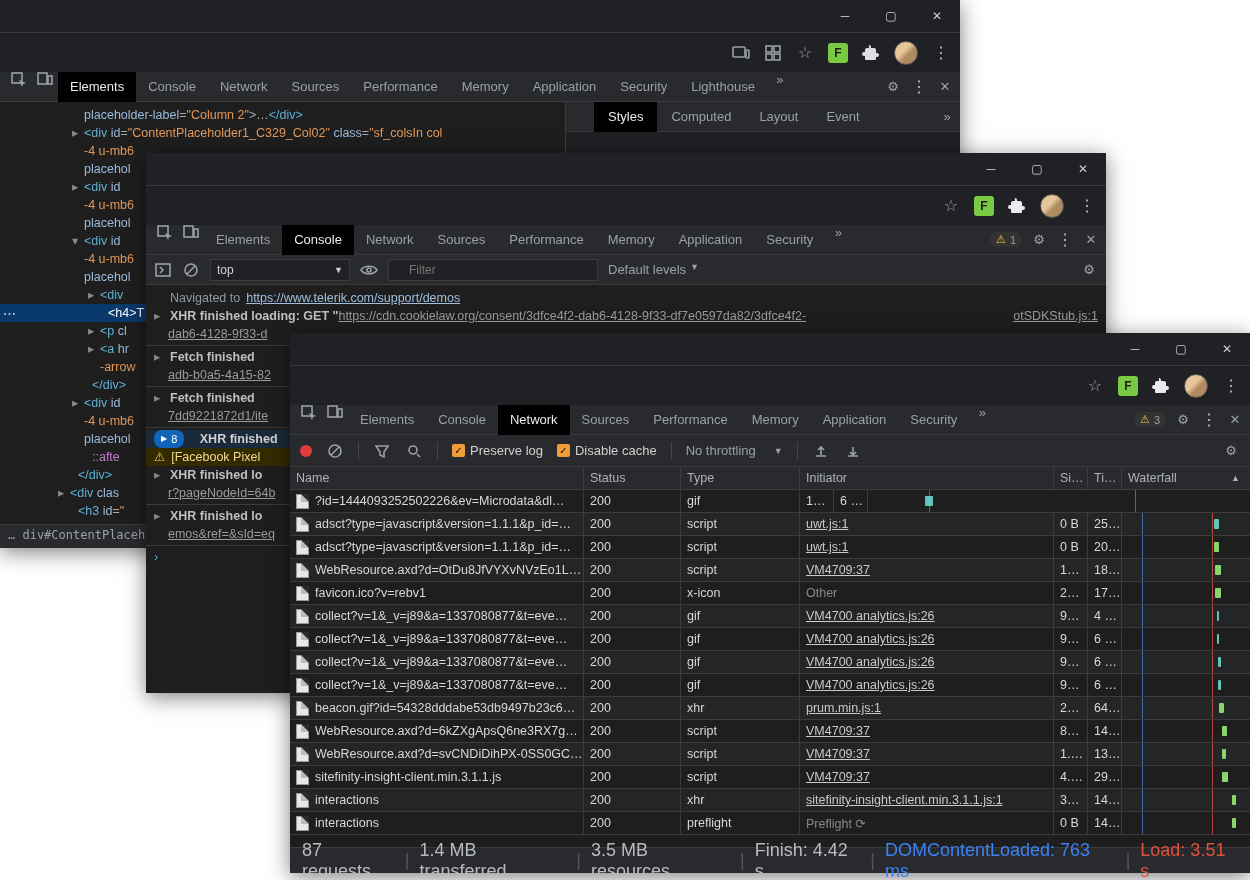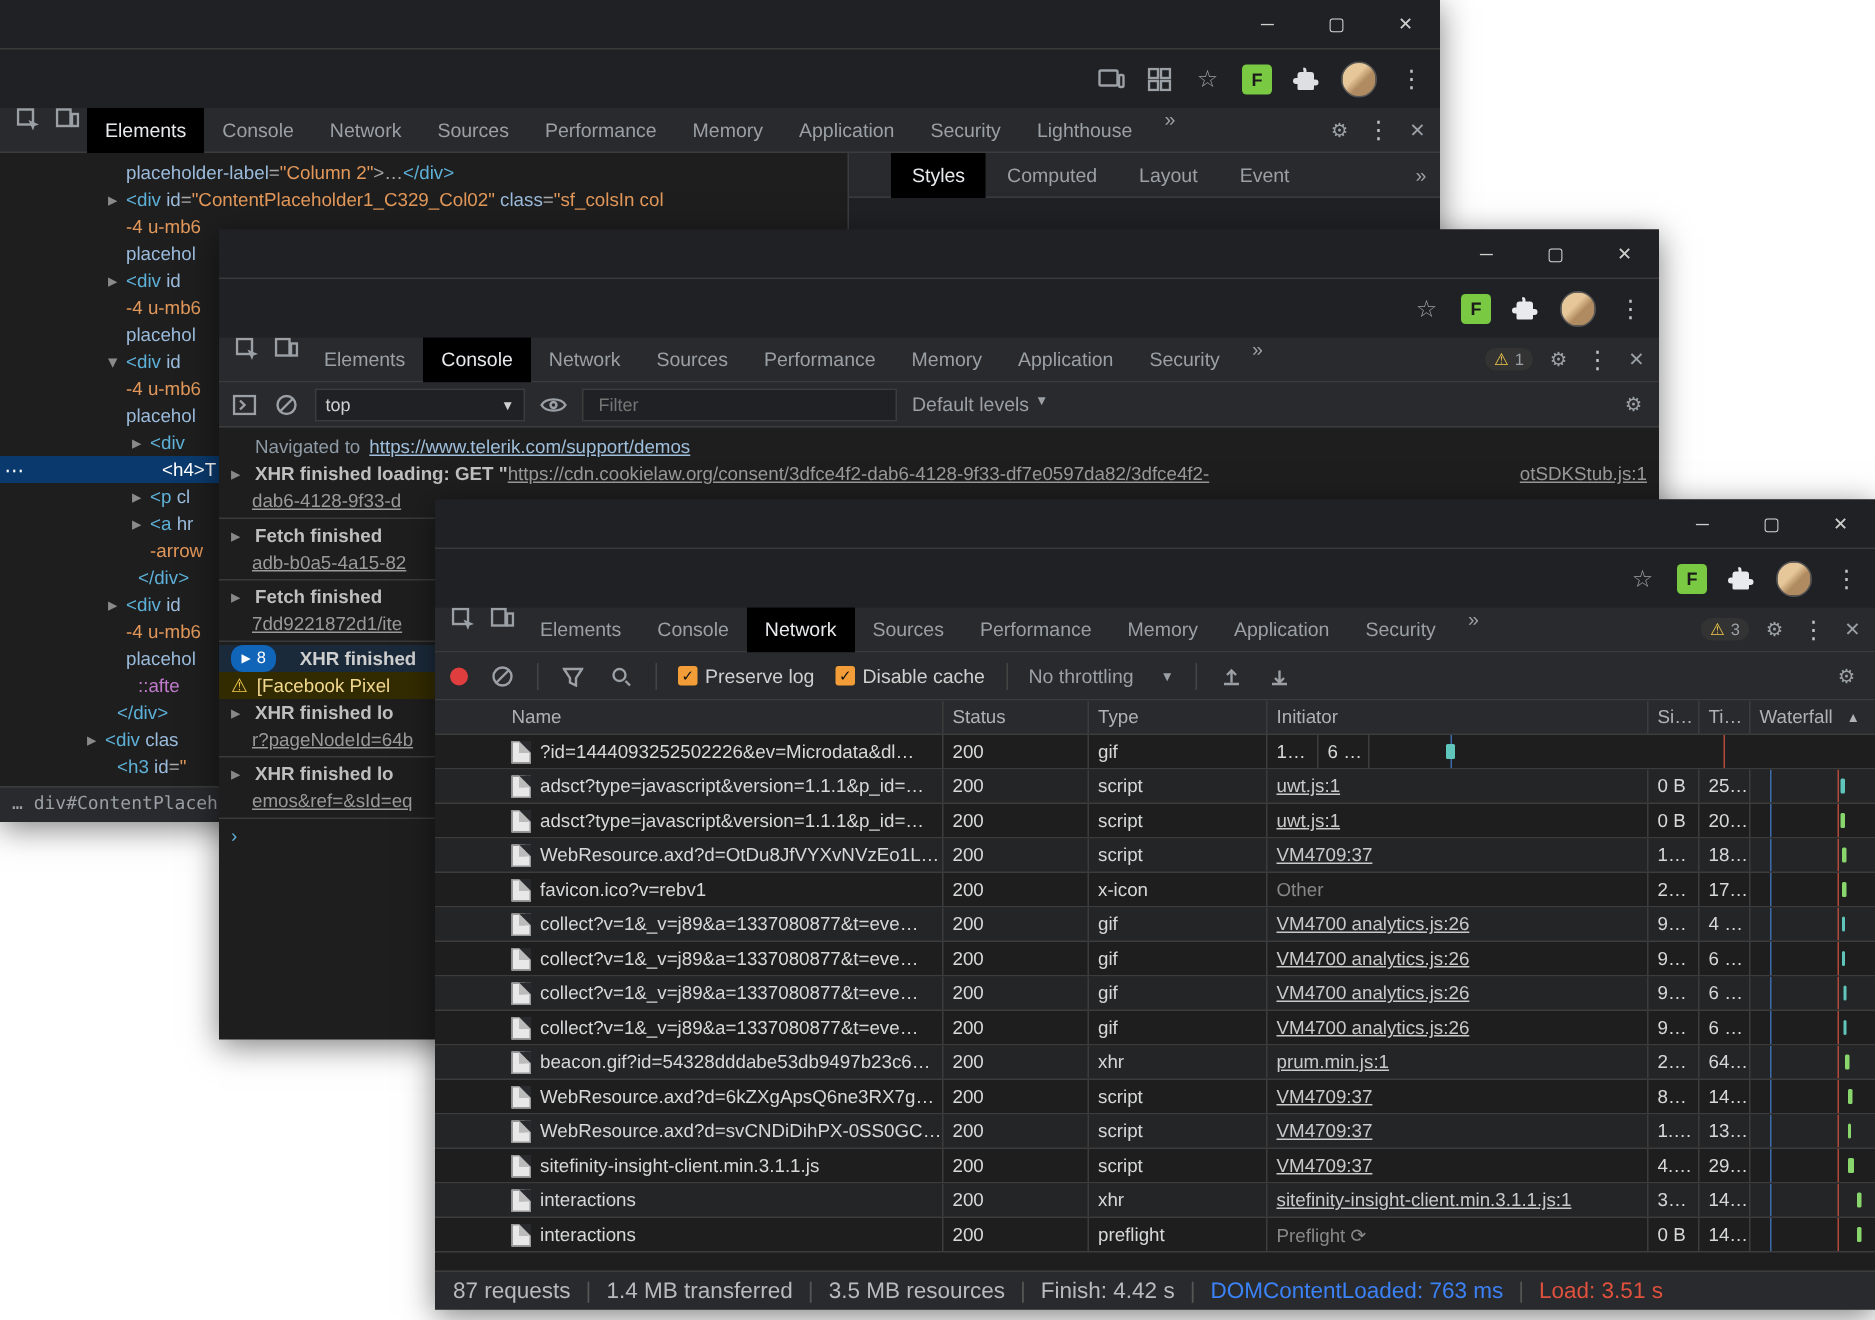--- a/index.html
+++ b/index.html
@@ -44,21 +44,21 @@
   .elrow .attrn { color:#9bbbdc; }
   .elrow .attrv { color:#e2985a; }
   .elrow.sel { background:#0a3a6d; color:#fff; }
   .elrow.sel .tag,.elrow.sel .attrn,.elrow.sel .attrv{color:#fff;}
   .elrow .arrow { color:#8a8a8a; margin-left:-12px; display:inline-block; width:12px;}
   .pseudo { color:#c07acb; }
   .breadcrumb { height:24px; background:#292a2d; border-top:1px solid #3c3c3c; color:#9aa0a6; font-family:Menlo,Consolas,monospace; font-size:12px; padding:3px 8px;}
 
   
   .consolebar { height:30px; background:#292a2d; border-bottom:1px solid #3c3c3c; display:flex; align-items:center; gap:10px; padding:0 8px; color:#9aa0a6;}
-  .filterinput { background:#202124; border:1px solid #3c3c3c; height:22px; width:210px; color:#9aa0a6; padding:0 10px; font-size:12px; }
+  .filterinput { background:#202124; border:1px solid #3c3c3c; height:22px; width:210px; color:#9aa0a6; padding:0 20px; font-size:12px; }
   .topselect { background:#202124; border:1px solid #3c3c3c; height:22px; width:140px; color:#d0d0d0; padding:0 6px; font-size:12px; display:flex; align-items:center; justify-content:space-between;}
   .conslines { flex:1; font-family:Menlo,Consolas,monospace; font-size:12.5px; line-height:18px; overflow:hidden; padding-top:4px;}
   .cl { padding:0 8px 0 8px; display:flex; gap:6px;}
   .cl .arw{color:#888; width:10px;}
   .cl.nav{color:#8e9aa5;}
   .cl.nav .lnk{color:#9fbfdc; text-decoration:underline;}
   .cl.log{color:#bfbfbf;}
   .cl.log .lnk{color:#9a9a9a; text-decoration:underline;}
   .cl.log .src{margin-left:auto; color:#9a9a9a; text-decoration:underline;white-space:nowrap;}
   .cl.sub{padding-left:22px;color:#9a9a9a;text-decoration:underline;}
@@ -68,40 +68,40 @@
   .warnline::before{content:"\26A0";color:#f2c94c;}
   .prompt{padding-left:8px;color:#5db0d7;}
 
   
   .netbar { height:32px; background:#292a2d; border-bottom:1px solid #3c3c3c; display:flex; align-items:center; gap:14px; padding:0 10px; color:#9aa0a6;}
   .recdot{width:12px;height:12px;border-radius:50%;background:#e03e3e;}
   .chk{display:flex;align-items:center;gap:5px;color:#d0d0d0;}
   .chkbox{width:13px;height:13px;background:#f29d38;border-radius:2px;display:flex;align-items:center;justify-content:center;color:#111;font-size:10px;}
   .nth{display:flex;align-items:center;gap:18px;}
   .ntable{flex:1;display:flex;flex-direction:column;overflow:hidden;font-size:12.5px;}
-  .thead,.trow{display:flex;align-items:flex-end;height:23px;border-bottom:1px solid #3c3c3c;padding-left:45px;}
+  .thead,.trow{display:flex;align-items:flex-end;height:23px;border-bottom:1px solid #3c3c3c;}
   .thead{background:#292a2d;color:#aeb2b7;font-weight:400;}
   .trow{color:#d7d8d9;}
   .trow:nth-child(even){background:#242527;}
   .tc{padding:0 6px;overflow:hidden;text-overflow:ellipsis;white-space:nowrap;border-right:1px solid #3c3c3c;height:100%;display:flex;align-items:center;gap:6px;}
   .c-name{flex:0 0 294px;}
   .c-status{flex:0 0 97px;}
   .c-type{flex:0 0 119px;}
   .c-init{flex:0 0 254px;}
   .c-size{flex:0 0 34px;}
   .c-time{flex:0 0 34px;}
   .c-wf{flex:1;border-right:none;position:relative;}
   .fileico{width:13px;height:15px;background:#e8e8e8;border:1px solid #999;position:relative;flex-shrink:0;}
   .fileico::after{content:"";position:absolute;right:-1px;top:-1px;border-width:4px;border-style:solid;border-color:#292a2d #292a2d #bbb #bbb;}
   .initlink{color:#c9c9c9;text-decoration:underline;}
   .initother{color:#888;}
   .wfbar{position:absolute;top:6px;height:10px;border-radius:1px;}
   .thead .c-wf{justify-content:space-between;}
   .sorttri{color:#aeb2b7;font-size:9px;margin-right:4px;}
-  .netstatus{height:26px;background:#292a2d;border-top:1px solid #3c3c3c;display:flex;align-items:center;gap:10px;padding:0 12px;color:#b8bbbd;font-size:15px;}
+  .netstatus{height:26px;background:#292a2d;border-top:1px solid #3c3c3c;display:flex;align-items:center;gap:10px;padding:0 12px;color:#b8bbbd;font-size:18px;}
   .netstatus .sep{color:#555;}
   .dcl{color:#3b82f6;}
   .ldt{color:#e0513e;}
 
   svg { display:block; }
   .svgico{fill:none;stroke:#9aa0a6;stroke-width:1.6;}
 </style>
 </head>
 <body>
 

